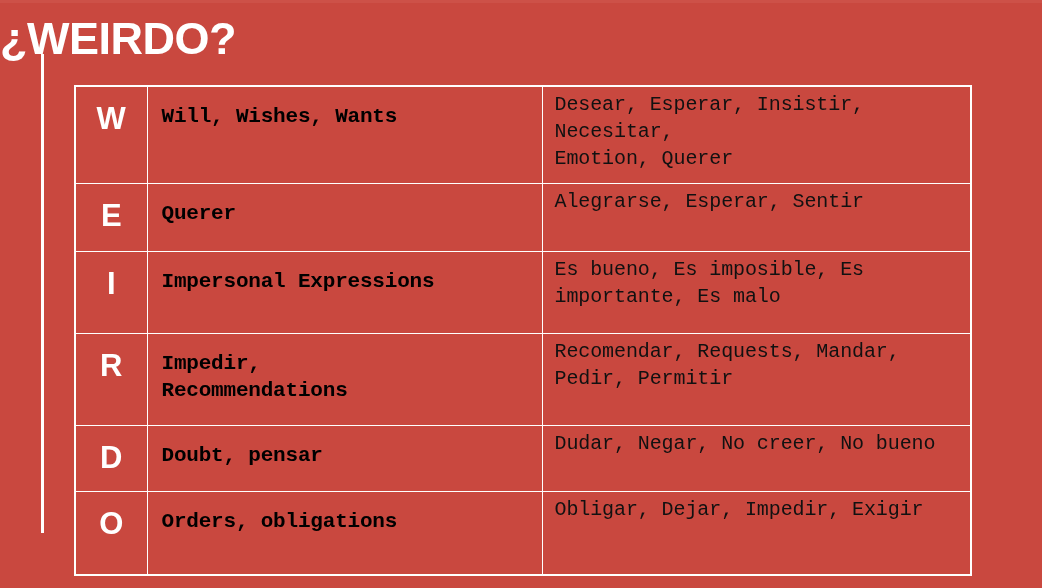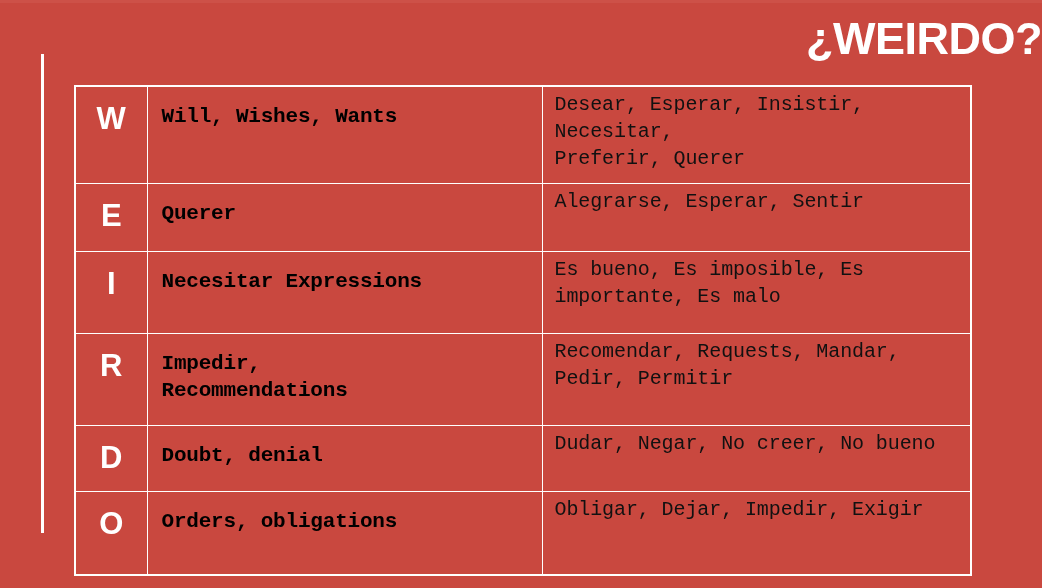--- a/index.html
+++ b/index.html
@@ -43,21 +43,21 @@
     width: 3px;
     height: 479px;
     background: #ffffff;
   }
 
   #title {
     position: absolute;
     left: 0;
     top: 16px;
     width: 1042px;
-    text-align: right;
+    text-align: left;
     color: #ffffff;
     font-size: 45px;
     font-weight: bold;
     letter-spacing: -0.5px;
     line-height: 1.0;
     white-space: nowrap;
   }
 
   #table-wrap {
     position: absolute;
@@ -139,38 +139,38 @@
     <table id="weirdo-table">
       <tbody>
 
         <tr id="row-w">
           <td class="letter-cell">W</td>
           <td class="meaning-cell">
             <span class="meaning-line">Will, Wishes, Wants</span>
           </td>
           <td class="verbs-cell">
             <span class="verbs-line">Desear, Esperar, Insistir, Necesitar,</span>
-            <span class="verbs-line">Preferir, Querer</span>
+            <span class="verbs-line">Emotion, Querer</span>
           </td>
         </tr>
 
         <tr id="row-e">
           <td class="letter-cell">E</td>
           <td class="meaning-cell">
             <span class="meaning-line">Querer</span>
           </td>
           <td class="verbs-cell">
             <span class="verbs-line">Alegrarse, Esperar, Sentir</span>
           </td>
         </tr>
 
         <tr id="row-i">
           <td class="letter-cell">I</td>
           <td class="meaning-cell">
-            <span class="meaning-line">Necesitar Expressions</span>
+            <span class="meaning-line">Impersonal Expressions</span>
           </td>
           <td class="verbs-cell">
             <span class="verbs-line">Es bueno, Es imposible, Es</span>
             <span class="verbs-line">importante, Es malo</span>
           </td>
         </tr>
 
         <tr id="row-r">
           <td class="letter-cell">R</td>
           <td class="meaning-cell">
@@ -179,21 +179,21 @@
           </td>
           <td class="verbs-cell">
             <span class="verbs-line">Recomendar, Requests, Mandar,</span>
             <span class="verbs-line">Pedir, Permitir</span>
           </td>
         </tr>
 
         <tr id="row-d">
           <td class="letter-cell">D</td>
           <td class="meaning-cell">
-            <span class="meaning-line">Doubt, denial</span>
+            <span class="meaning-line">Doubt, pensar</span>
           </td>
           <td class="verbs-cell">
             <span class="verbs-line">Dudar, Negar, No creer, No bueno</span>
           </td>
         </tr>
 
         <tr id="row-o">
           <td class="letter-cell">O</td>
           <td class="meaning-cell">
             <span class="meaning-line">Orders, obligations</span>

